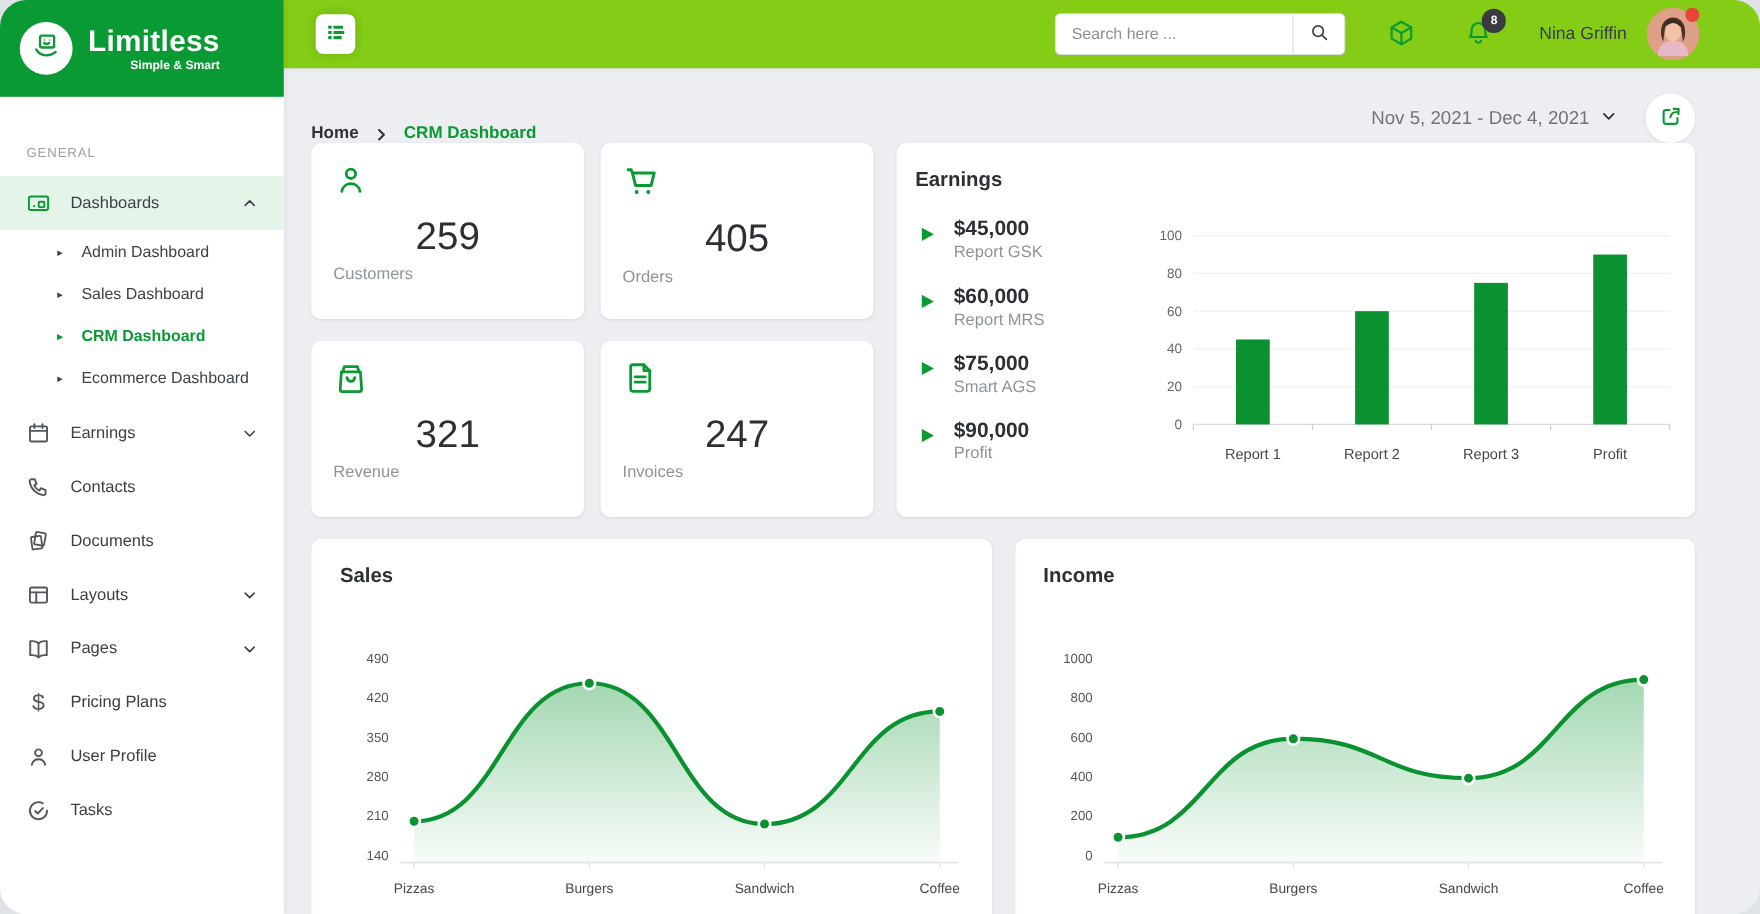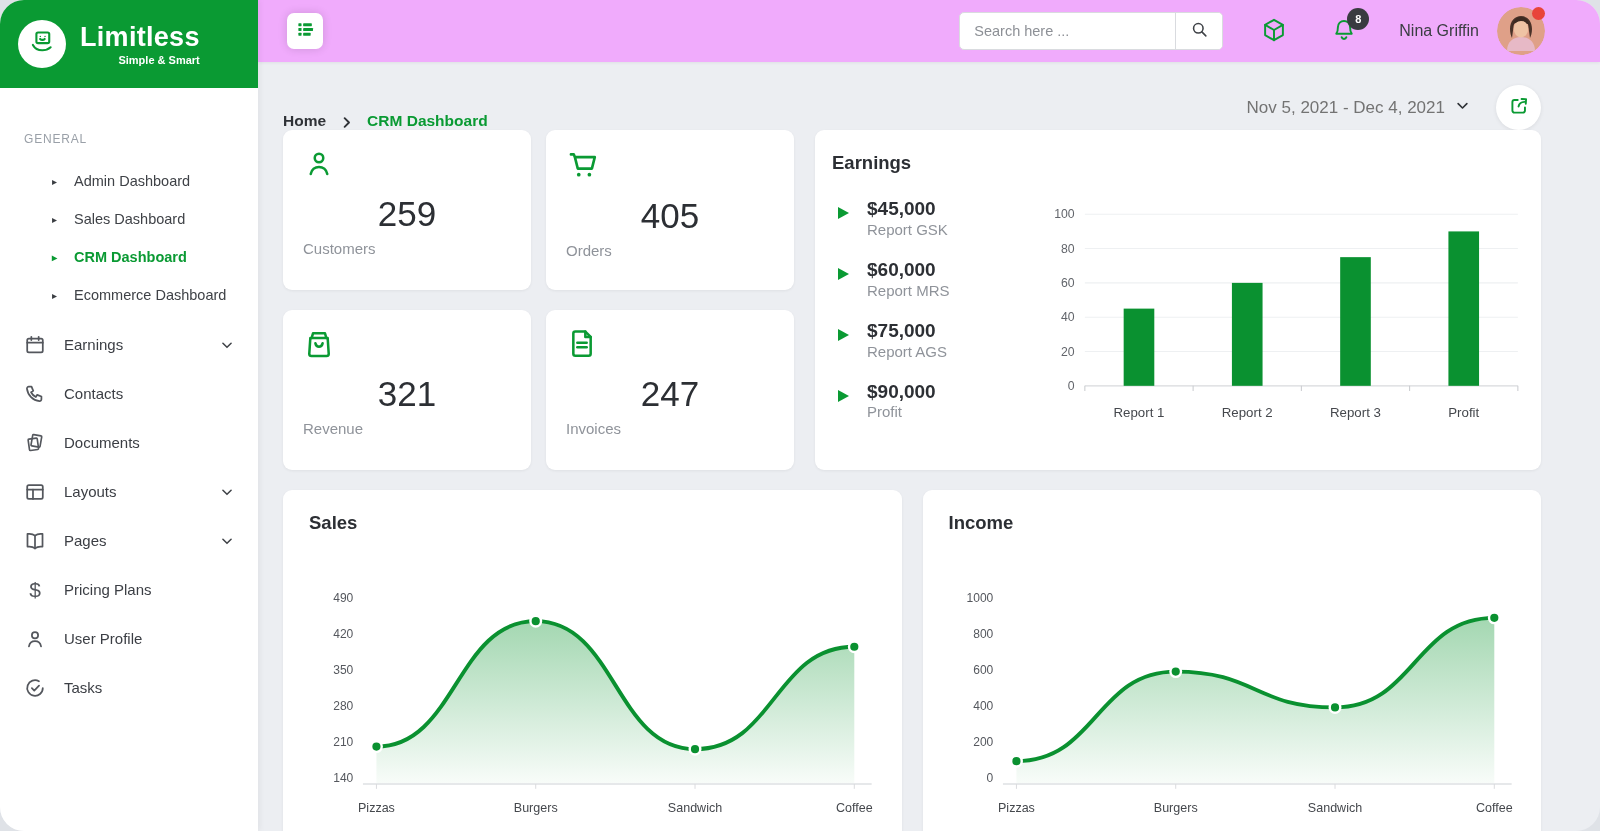--- a/index.html
+++ b/index.html
@@ -22,21 +22,21 @@
   .nav-chevron { width:14px; height:14px; }
   .subnav { padding:2px 0 6px; }
   .sub-item { height:38px; display:flex; align-items:center; padding-left:52px; gap:17px; font-size:14.5px; color:#3f4247; cursor:pointer; }
   .sub-bullet { font-size:10px; color:#3a3d42; }
   .sub-item.active { color:#0a9a33; font-weight:700; }
   .sub-item.active .sub-bullet { color:#0a9a33; }
   .dollar-glyph { font-size:21px; color:#54575d; font-weight:400; }
 
   
   .main { flex:1; display:flex; flex-direction:column; min-width:0; }
-  .topbar { height:62px; background:#f0abfc; display:flex; align-items:center; padding:0 55px 0 29px; box-shadow:0 1px 3px rgba(0,0,0,.06); z-index:4;gap:32px; }
+  .topbar { height:62px; background:#84cc16; display:flex; align-items:center; padding:0 55px 0 29px; box-shadow:0 1px 3px rgba(0,0,0,.06); z-index:4;gap:32px; }
   .toggle-btn { width:36px; height:36px; background:#fff; border:none; border-radius:7px; box-shadow:0 0 10px rgba(0,0,0,.14); display:flex; align-items:center; justify-content:center; cursor:pointer; }
   .topbar-right { margin-left:auto; display:flex; align-items:center; }
   .search-box { display:flex; align-items:center; height:38px; width:264px; border:1px solid #d9dbdf; border-radius:5px; background:#fff; overflow:hidden; }
   .search-box input { border:none; outline:none; flex:1; font-size:14.5px; padding:0 14px; color:#44474c; font-family:inherit; }
   .search-box input::placeholder { color:#8d9096; }
   .search-btn { width:47px; height:100%; background:#fff; border:none; border-left:1px solid #d9dbdf; display:flex; align-items:center; justify-content:center; cursor:pointer; }
   .icon-btn { background:none; border:none; cursor:pointer; position:relative; display:flex; align-items:center; justify-content:center; }
   .cube-btn { margin-left:38px; }
   .bell-btn { margin-left:44px; }
   .badge { position:absolute; top:-9px; right:-12px; min-width:22px; height:22px; border-radius:50%; background:#393b40; color:#fff; font-size:11px; font-weight:700; display:flex; align-items:center; justify-content:center; }
@@ -96,20 +96,35 @@
       </div>
       <div class="brand-text">
         <div class="brand-name">Limitless</div>
         <div class="brand-tagline">Simple &amp; Smart</div>
       </div>
     </div>
 
     <div class="section-label">GENERAL</div>
 
     <nav>
+      <div class="nav-item active">
+        <span class="nav-icon">
+          <svg width="22" height="22" viewBox="0 0 24 24" fill="none" stroke="#0a9a33" stroke-width="1.9" stroke-linecap="round" stroke-linejoin="round">
+            <rect x="2.5" y="5" width="19" height="13.5" rx="1.8"></rect>
+            <circle cx="7.6" cy="14.6" r="1.1" fill="#0a9a33" stroke="none"></circle>
+            <rect x="12.2" y="10.2" width="5.6" height="5.4" rx="0.8"></rect>
+          </svg>
+        </span>
+        <span class="nav-label">Dashboards</span>
+        <span class="nav-chevron">
+          <svg width="14" height="14" viewBox="0 0 24 24" fill="none" stroke="#3f4247" stroke-width="2.6" stroke-linecap="round" stroke-linejoin="round">
+              <polyline points="5 15 12 8 19 15"></polyline>
+            </svg>
+        </span>
+      </div>
 
       <div class="subnav">
         <div class="sub-item">
           <span class="sub-bullet">▸</span>
           <span>Admin Dashboard</span>
         </div>
         <div class="sub-item">
           <span class="sub-bullet">▸</span>
           <span>Sales Dashboard</span>
         </div>
@@ -400,21 +415,21 @@
               </div>
 
               <div class="legend-item">
                 <span class="legend-tri">
                   <svg width="14" height="14" viewBox="0 0 14 14">
                       <polygon points="2,1 13,7 2,13" fill="#0a9a33"></polygon>
                     </svg>
                 </span>
                 <span>
                   <div class="legend-amount">$75,000</div>
-                  <div class="legend-label">Report AGS</div>
+                  <div class="legend-label">Smart AGS</div>
                 </span>
               </div>
 
               <div class="legend-item">
                 <span class="legend-tri">
                   <svg width="14" height="14" viewBox="0 0 14 14">
                       <polygon points="2,1 13,7 2,13" fill="#0a9a33"></polygon>
                     </svg>
                 </span>
                 <span>

